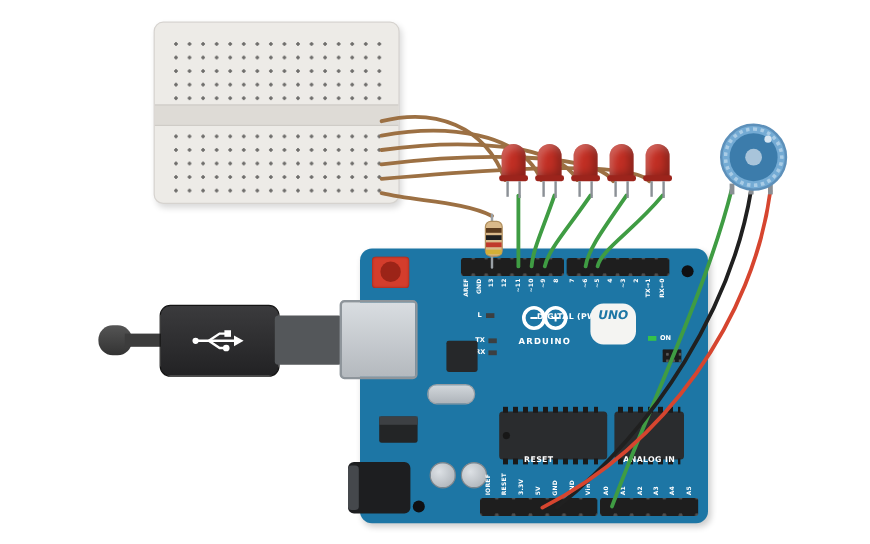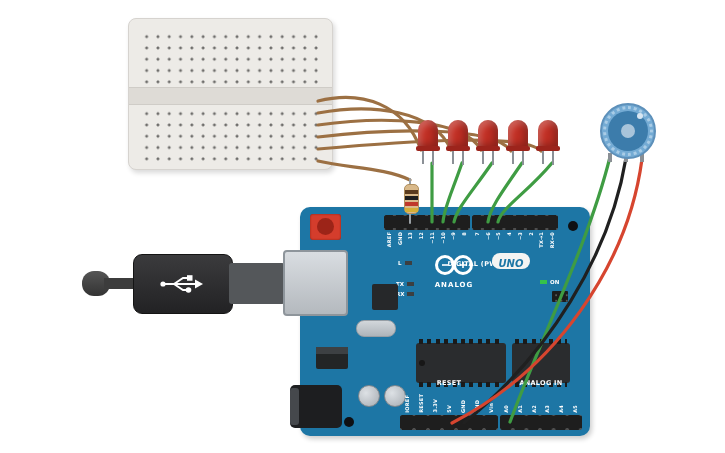--- a/index.html
+++ b/index.html
@@ -50,21 +50,21 @@
   .caption{position:absolute;color:#fff;font-weight:bold;font-size:6.5px;text-align:center;letter-spacing:.3px;}
   .cap-digital{left:115px;top:53px;width:130px;}
   .cap-power{left:100px;top:172px;width:98px;}
   .cap-analog{left:200px;top:172px;width:82px;}
   .ind{position:absolute;display:flex;align-items:center;gap:3px;color:#fff;font-size:5.5px;font-weight:bold;}
   .ind .dot{width:7px;height:4px;background:#3c3f41;}
   .ind .dot.on{background:#35c24a;}
   .logo-wrap{position:absolute;left:132px;top:45px;width:44px;height:26px;}
   .brand{position:absolute;left:124px;top:74px;width:60px;text-align:center;color:#fff;
          font-size:7px;font-weight:bold;letter-spacing:1px;}
-  .uno-badge{position:absolute;left:192px;top:46px;width:38px;height:16px;border-radius:11px;
+  .uno-badge{position:absolute;left:192px;top:46px;width:38px;height:34px;border-radius:11px;
              background:#f4f4f2;color:#1d76a5;font-weight:bold;font-style:italic;font-size:10px;
              text-align:center;line-height:22px;}
   .icsp{position:absolute;left:252px;top:84px;width:16px;height:11px;background-color:#1c1c1c;
         background-image:radial-gradient(#585858 1px,transparent 1.3px);background-size:5.3px 5.5px;
         background-position:1.5px 1.5px;border-radius:1px;}
   .usb-chip{position:absolute;left:72px;top:77px;width:26px;height:26px;background:#26282a;border-radius:2px;}
   .crystal{position:absolute;left:56px;top:113px;width:38px;height:15px;border-radius:8px;
            background:linear-gradient(180deg,#d2d7db,#aeb4ba);border:1px solid #969ea5;}
   .chip{position:absolute;background:#2a2c2e;border-radius:3px;}
   .chip::before,.chip::after{content:'';position:absolute;left:3px;right:3px;height:5px;
@@ -190,21 +190,21 @@
     </div>
 
     <div class="logo-wrap">
       <svg width="44" height="26" viewBox="0 0 44 26">
         <circle cx="13" cy="13" r="8.5" fill="none" stroke="#fff" stroke-width="3"></circle>
         <circle cx="31" cy="13" r="8.5" fill="none" stroke="#fff" stroke-width="3"></circle>
         <path d="M10 13 h6" stroke="#fff" stroke-width="1.6" fill="none"></path>
         <path d="M28 13 h6 M31 10 v6" stroke="#fff" stroke-width="1.6" fill="none"></path>
       </svg>
     </div>
-    <div class="brand">ANALOG</div>
+    <div class="brand">ARDUINO</div>
     <div class="uno-badge">UNO</div>
 
     <div class="icsp"></div>
     <div class="usb-chip"></div>
     <div class="crystal"></div>
     <div class="chip chip1">
         <div class="notch"></div>
       </div>
     <div class="chip chip2"></div>
     <div class="regulator"></div>

